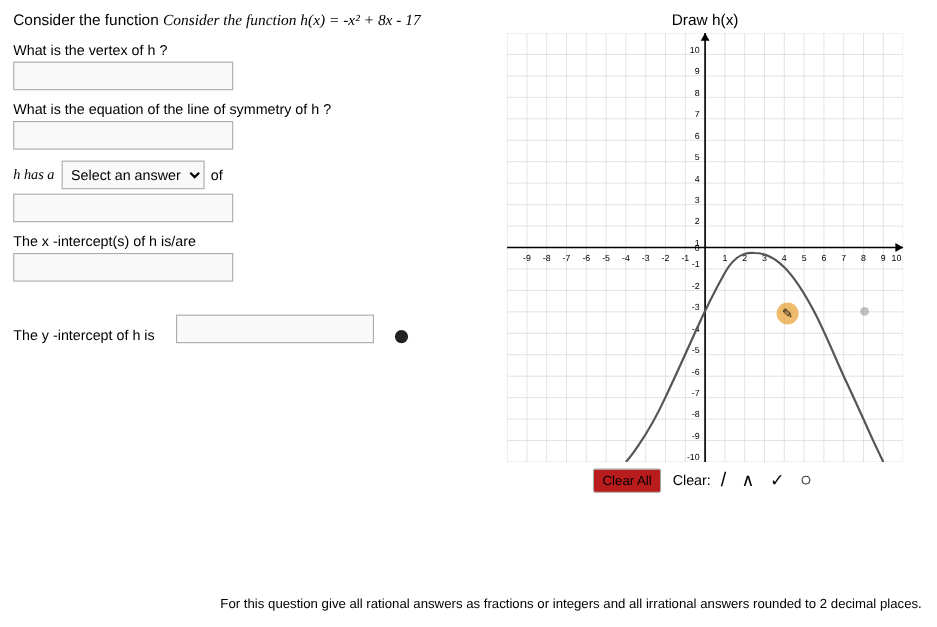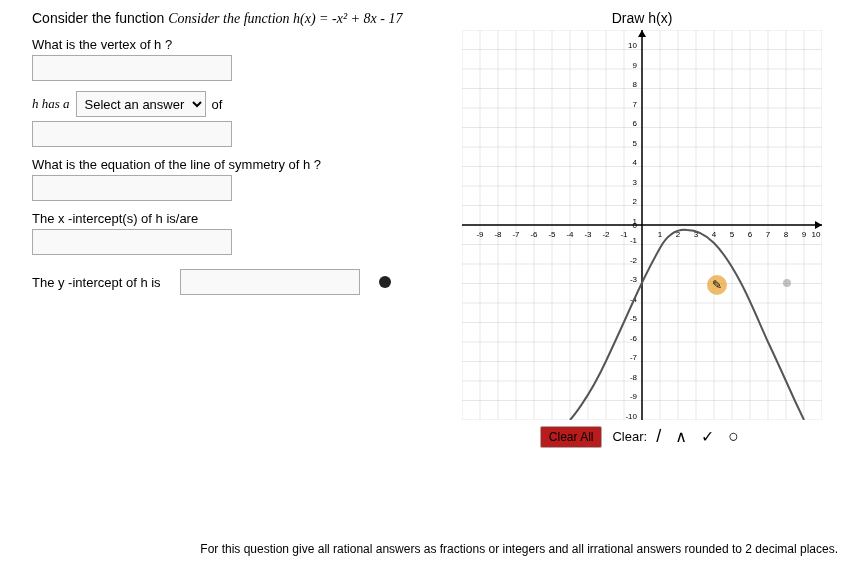--- a/index.html
+++ b/index.html
@@ -9,21 +9,21 @@
       width: 852px;
       height: 570px;
       overflow: hidden;
       font-size: 13px;
       color: #000;
     }
     .container {
       display: flex;
       width: 852px;
       height: 440px;
-      padding: 10px 32px;
+      padding: 10px 12px;
     }
     .left-panel {
       flex: 0 0 430px;
       display: flex;
       flex-direction: column;
       gap: 0px;
       padding-right: 10px;
     }
     .right-panel {
       flex: 1;
@@ -108,23 +108,23 @@
       font-size: 13px;
       margin-left: 6px;
     }
     .draw-icon {
       font-size: 18px;
       cursor: pointer;
       padding: 2px 5px;
     }
     .y-intercept-row {
       display: flex;
-      align-items: center;
+      align-items: flex-end;
       gap: 19px;
-      margin-top: 4px;
+      margin-top: 20px;
     }
     .bullet-dot {
       width: 12px;
       height: 12px;
       background: #222;
       border-radius: 50%;
       display: inline-block;
     }
   </style>
 </head>
@@ -132,41 +132,41 @@
 
 <div class="container">
 
   <div class="left-panel">
     <div class="function-title">
       Consider the function <span class="math-italic">Consider the function h(x) = -x² + 8x - 17</span>
     </div>
 
     <div class="question-block">
       <div class="question-label">What is the vertex of h ?</div>
+      <input type="text" class="answer-input" value="" style="">
+    </div>
+
+    <div class="question-block">
+      <div class="question-label">What is the equation of the line of symmetry of h ?</div>
       <input type="text" class="answer-input" value="" style="">
     </div>
 
     <div class="question-block">
       <div class="inline-row">
         <span class="math-italic">h has a</span>
         <select class="select-box">
           <option>Select an answer</option>
           <option>maximum</option>
           <option>minimum</option>
         </select>
         <span>of</span>
       </div>
       <div style="margin-top:4px;">
         <input type="text" class="answer-input" value="" style="">
       </div>
-    </div>
-
-    <div class="question-block">
-      <div class="question-label">What is the equation of the line of symmetry of h ?</div>
-      <input type="text" class="answer-input" value="" style="">
     </div>
 
     <div class="question-block">
       <div class="question-label">The x -intercept(s) of h is/are</div>
       <input type="text" class="answer-input" value="" style="">
     </div>
 
     <div class="question-block">
       <div class="y-intercept-row">
         <span>The y -intercept of h is</span>

